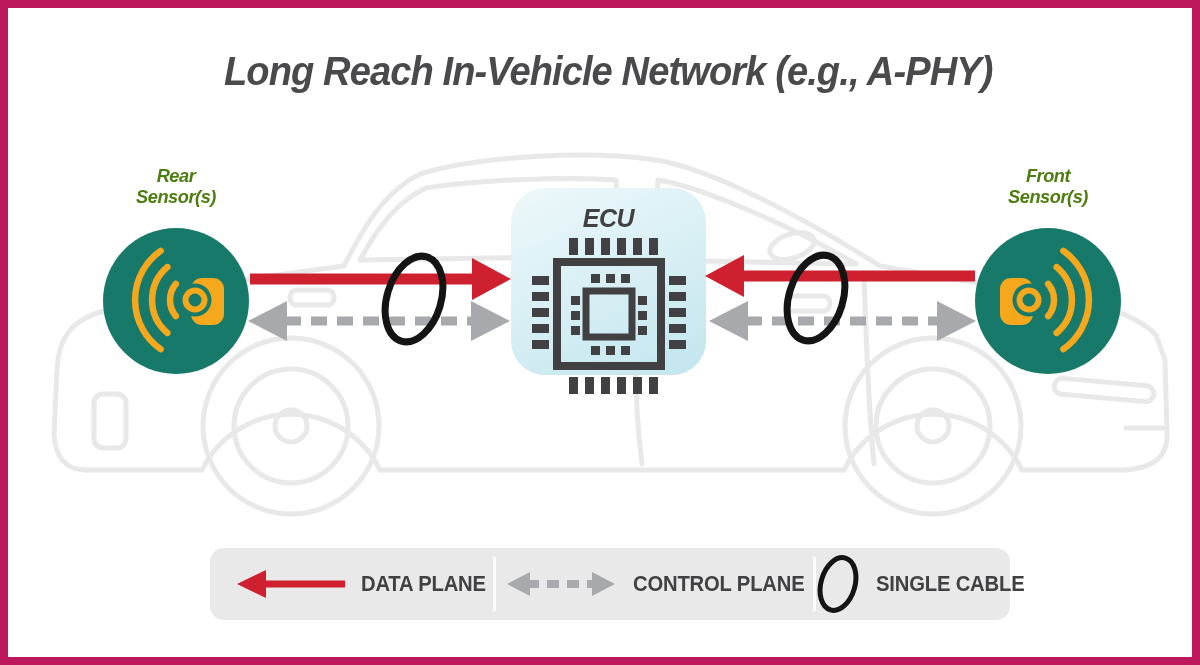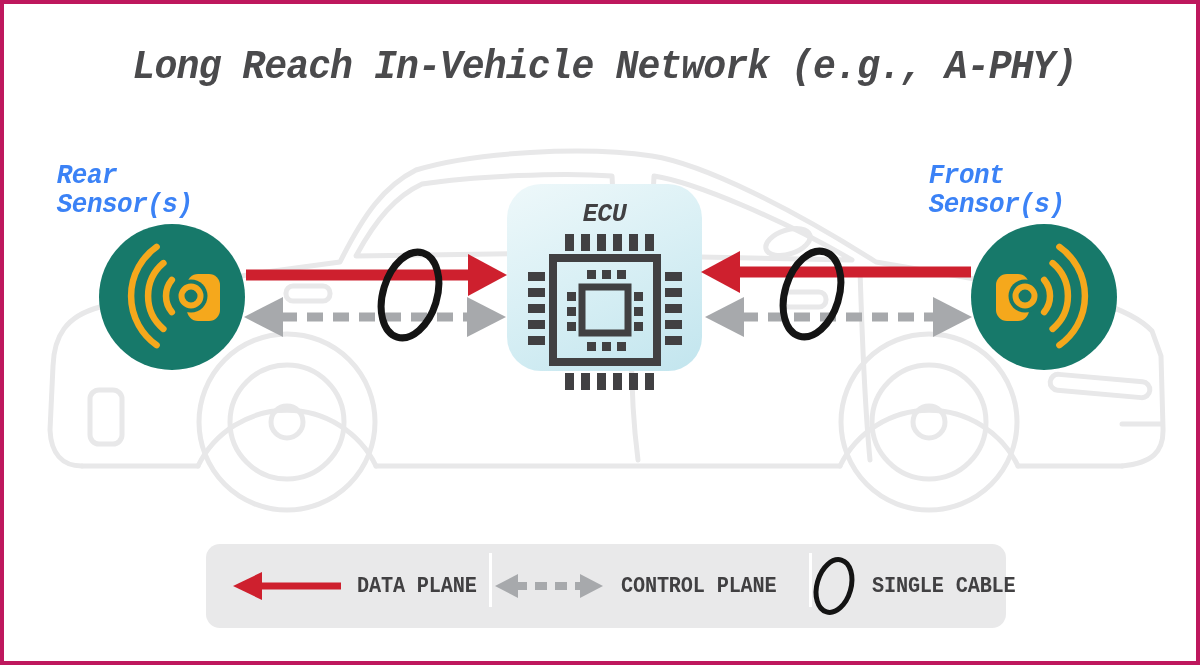--- a/index.html
+++ b/index.html
@@ -1,58 +1,58 @@
 <!DOCTYPE html>
 <html><head>
 <meta charset="utf-8">
 <style>
   html,body{margin:0;padding:0;background:#fff;}
   *{box-sizing:border-box;}
   .canvas{
     position:relative;width:1200px;height:665px;margin:0 auto;
-    background:#fff;border:4px solid #be185d;overflow:hidden;
-    font-family:Liberation Mono, monospace;
+    background:#fff;border:8px solid #be185d;overflow:hidden;
+    font-family:Liberation Sans, sans-serif;
   }
   .title{
     position:absolute;left:0;top:40px;width:1200px;text-align:center;
     font-size:41px;font-weight:bold;font-style:italic;color:#4a4a4c;
     letter-spacing:-1px;margin:0;
   }
   .title .squeeze{display:inline-block;transform:scaleX(.93);transform-origin:center;}
   svg.car{position:absolute;left:0;top:0;z-index:1;}
   .sensor-label{
-    position:absolute;width:240px;z-index:3;
-    font-size:27px;line-height:1.08;font-weight:bold;font-style:italic;color:#3b82f6;
+    position:absolute;width:240px;text-align:center;z-index:3;
+    font-size:19px;line-height:1.08;font-weight:bold;font-style:italic;color:#4d7c0f;
     letter-spacing:-.5px;
   }
   .sensor-label span{display:block;transform:scaleX(.96);}
   .label-rear{left:48px;top:158px;}
   .label-front{left:920px;top:158px;}
   .sensor{position:absolute;width:146px;height:146px;z-index:3;}
   .sensor-rear{left:95px;top:220px;}
   .sensor-front{left:967px;top:220px;}
   .ecu{
     position:absolute;left:503px;top:180px;width:195px;height:187px;z-index:3;
     border-radius:34px;
     background:linear-gradient(155deg,#eef8fa 0%,#daf0f5 45%,#c2e5ee 100%);
   }
   .ecu-label{
     position:absolute;left:0;top:16px;width:100%;text-align:center;
     font-size:25px;font-weight:bold;font-style:italic;color:#414042;letter-spacing:-.5px;
   }
   .ecu-chip{position:absolute;left:16px;top:48px;}
   svg.links{position:absolute;left:0;top:0;z-index:4;pointer-events:none;}
   .legend{
-    position:absolute;left:202px;top:540px;width:800px;height:84px;z-index:5;
+    position:absolute;left:202px;top:540px;width:800px;height:72px;z-index:5;
     background:#e9e9ea;border-radius:14px;
   }
   .legend .divider{position:absolute;top:9px;width:3px;height:54px;background:#ffffff;}
   .div-1{left:283px;} .div-2{left:603px;}
   .lg{position:absolute;top:0;height:100%;display:flex;align-items:center;gap:14px;}
-  .lg-1{left:25px;} .lg-2{left:285px;} .lg-3{left:604px;text-align:center;}
+  .lg-1{left:25px;} .lg-2{left:293px;} .lg-3{left:604px;text-align:center;}
   .lg-label{
     font-size:22px;font-weight:bold;color:#414042;letter-spacing:-.2px;
     display:inline-block;transform:scaleX(.92);transform-origin:left center;white-space:nowrap;
   }
 </style>
 </head>
 <body>
 
 <div class="canvas">
 

